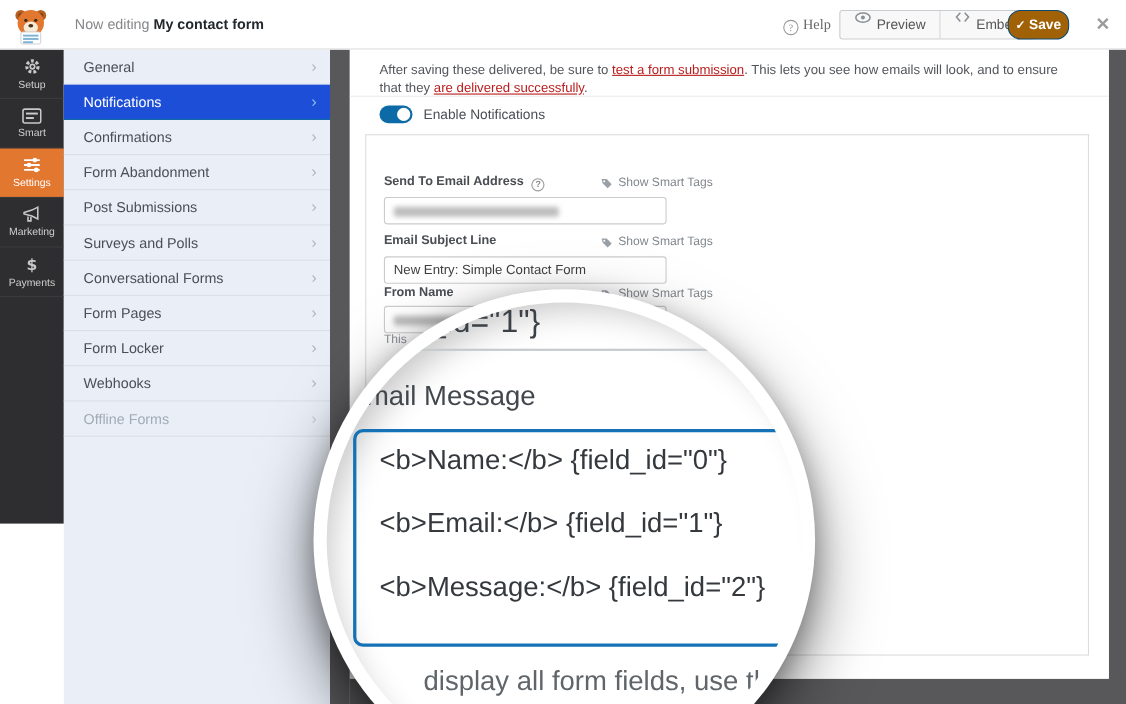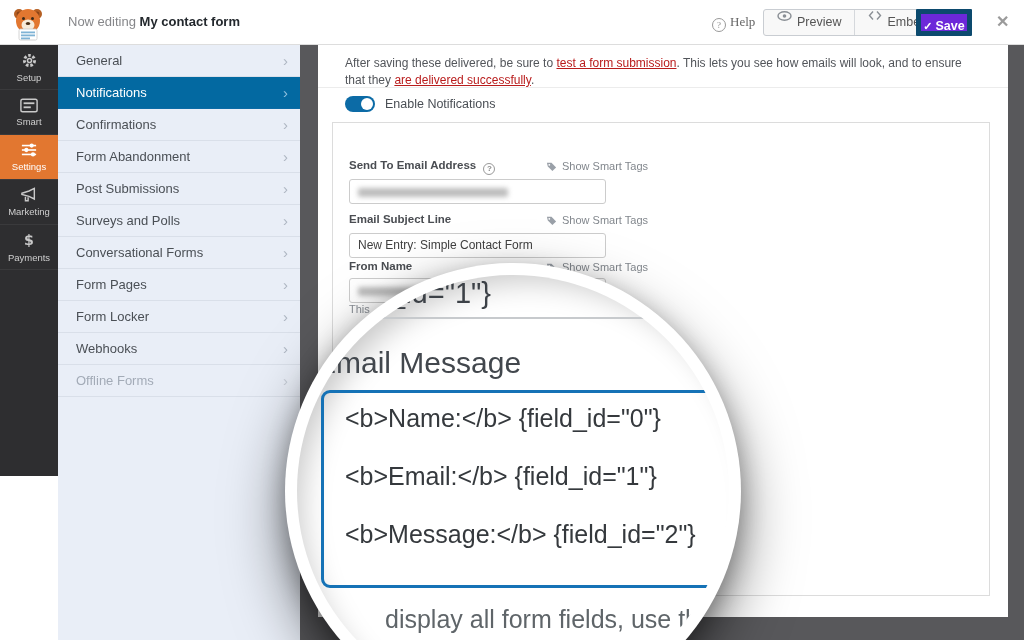--- a/index.html
+++ b/index.html
@@ -13,40 +13,40 @@
   .now-editing { position:absolute; left:68px; top:14px; font-size:13px; color:#86878a; }
   .now-editing b { color:#23282d; font-weight:700; }
   .help-wrap { position:absolute; left:712px; top:14px; font-size:13px; color:#666; cursor:pointer;font-family:Liberation Serif, serif; }
   .q-icon { display:inline-block; width:14px; height:14px; border:1px solid #999; border-radius:50%;
             font-size:9px; line-height:12px; text-align:center; color:#888; margin-right:4px; vertical-align:-2px;}
   .btn-group { position:absolute; left:763px; top:9px; height:27px; border:1px solid #c9cdd2;
                border-radius:3px; background:#f8f8f8; display:flex; }
   .btn-group .gbtn { padding:0 13px; font-size:12.5px; color:#555; line-height:25px; cursor:pointer;
                      display:flex; align-items:flex-start; gap:5px; }
   .btn-group .gbtn + .gbtn { border-left:1px solid #d5d8dc; }
-  .save-btn { position:absolute; left:916px; top:9px; width:56px; height:27px; background:#6d28d9;
-              border:5px solid #0c4a6e; border-radius:1px; color:#fff; font-size:12.5px; font-weight:600;
+  .save-btn { position:absolute; left:916px; top:9px; width:56px; height:27px; background:#a16207;
+              border:1px solid #0c4a6e; border-radius:12px; color:#fff; font-size:12.5px; font-weight:600;
               text-align:center; line-height:25px; cursor:pointer; }
   .save-btn .chk { font-size:11px; margin-right:3px; }
   .close-x { position:absolute; left:996px; top:12px; font-size:16px; color:#9b9b9b; font-weight:700; cursor:pointer; }
 
   
   .sidenav { position:absolute; top:45px; left:0; width:58px; height:431px; background:#2e2e30; z-index:2; }
   .snav-item { width:58px; height:45px; display:flex; flex-direction:column; align-items:center;
                justify-content:center; gap:3px; border-bottom:1px solid #3a3a3c; cursor:pointer; }
   .snav-item .lbl { font-size:9.5px; color:#cfcfcf; }
   .snav-item.active { background:#e27730; }
   .snav-item.active .lbl { color:#fff; }
 
   
   .subbar { position:absolute; top:45px; left:58px; width:242px; height:595px; background:#e9eef7; z-index:2; }
   .sub-item { height:32px; line-height:31px; padding:0 14px 0 18px; font-size:13px; color:#4a4f55;
               border-bottom:1px solid #d9dfe9; position:relative; cursor:pointer; }
   .sub-item .chev { position:absolute; right:12px; top:0; color:#aeb6c2; font-size:15px; }
-  .sub-item.active { background:#0369a1; color:#fff; border-bottom:1px solid #0c6ba6; }
+  .sub-item.active { background:#1d4ed8; color:#fff; border-bottom:1px solid #0c6ba6; }
   .sub-item.active .chev { color:#8fc0de; }
   .sub-item.disabled { color:#a3abb7; }
   .sub-item.disabled .chev { color:#c6ccd6; }
 
   
   .strip-left  { position:absolute; top:45px; left:300px; width:18px; height:595px; background:#58585b; z-index:2; }
   .strip-right { position:absolute; top:45px; left:1008px; width:16px; height:595px; background:#58585b; z-index:2; }
   .strip-bottom{ position:absolute; top:617px; left:318px; width:706px; height:23px; background:#58585b; z-index:2; }
 
   
@@ -80,21 +80,21 @@
 
   
   .lens-outer { position:absolute; left:285px; top:263px; width:456px; height:456px; border-radius:50%;
                 background:#fff; z-index:20;
                 box-shadow:0 26px 60px rgba(0,0,0,.5), 0 8px 24px rgba(0,0,0,.3); }
   .lens-inner { position:absolute; left:297px; top:275px; width:432px; height:432px; border-radius:50%;
                 background:#fff; overflow:hidden; z-index:21;
                 box-shadow:inset 16px 18px 30px -12px rgba(0,0,0,.22); }
   .m-top-frag { position:absolute; left:92px; top:2px; font-size:29px; color:#3c4147; }
   .m-hairline { position:absolute; left:28px; right:-20px; top:42px; height:2px; background:#c7cacd; }
-  .m-label { position:absolute; left:19px; top:71px; font-size:30px; font-weight:500; color:#42474d; }
+  .m-label { position:absolute; left:19px; top:71px; font-size:25px; font-weight:500; color:#42474d; }
   .m-bluebox { position:absolute; left:24px; top:115px; width:450px; height:198px;
                border:3px solid #1572b6; border-radius:9px; }
   .m-code { position:absolute; left:48px; font-size:25px; color:#35393d; white-space:nowrap; }
   .m-bottom-frag { position:absolute; left:88px; top:330px; font-size:25px; color:#5f6569; white-space:nowrap; }
 
   svg { display:block; }
 </style>
 </head>
 <body>
 

